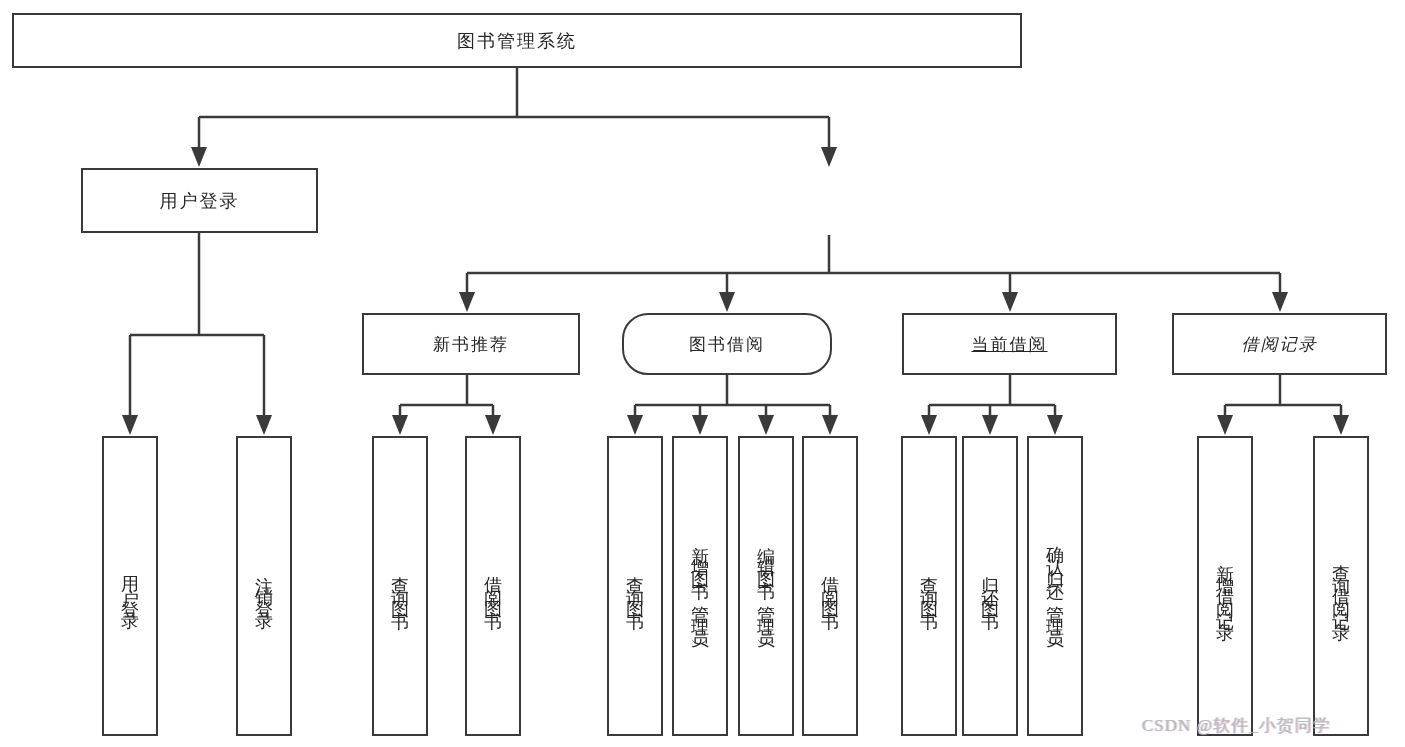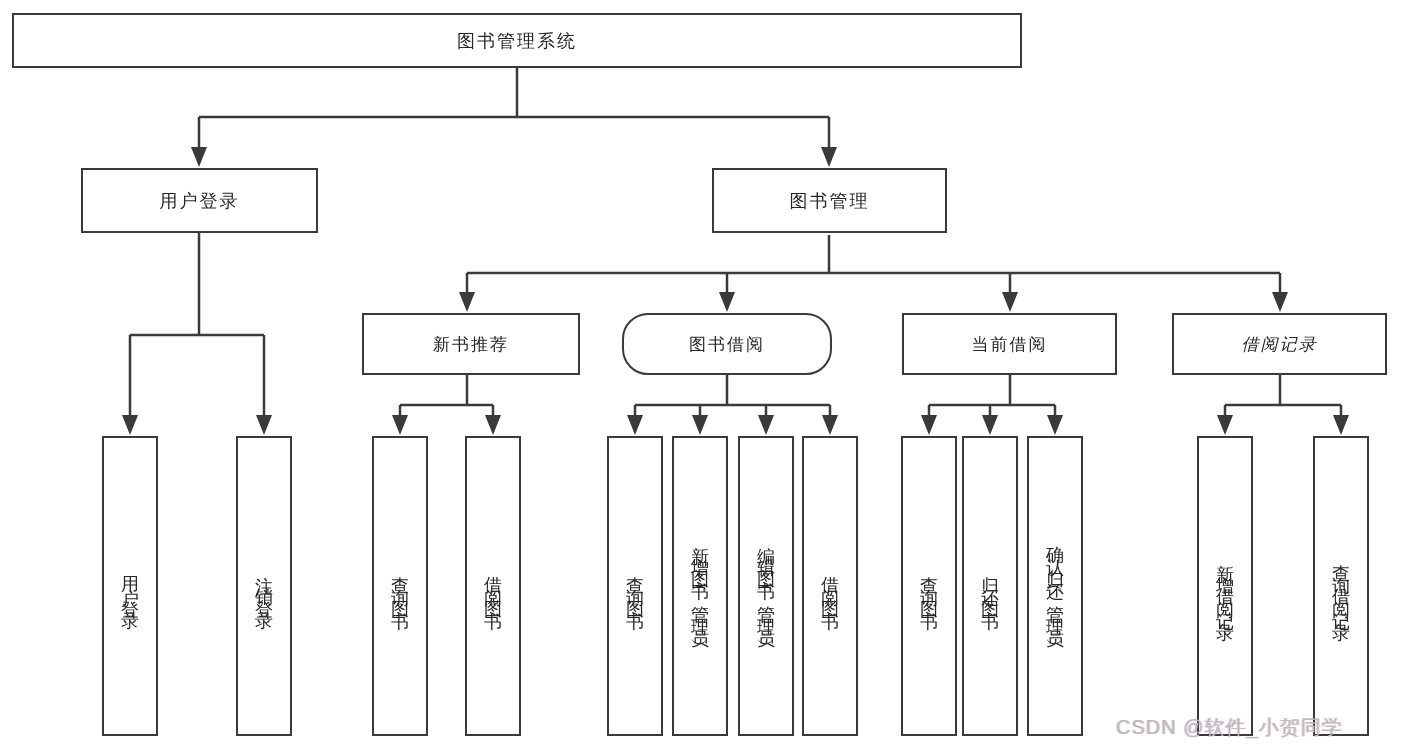--- a/index.html
+++ b/index.html
@@ -51,28 +51,29 @@
   .leaf-box .vtext {
     writing-mode: vertical-lr;
     text-orientation: mixed;
     font-size: 18px;
     letter-spacing: 12px;
     line-height: 1;
     color: #262626;
   }
   .watermark {
     position: absolute;
-    left: 1116px;
+    left: 1142px;
     top: 714px;
-    font-size: 20px;
+    font-size: 17px;
     letter-spacing: 1px;
     color: #bcbcbc;
     text-shadow: 1px 0 0 rgba(220,60,60,0.25), -1px 0 0 rgba(60,90,220,0.25);
     z-index: 5;
     white-space: nowrap;
+    font-family: Liberation Serif, serif;
   }
 </style>
 </head>
 <body>
 
 <div class="stage">
 
   <svg class="wires" viewBox="0 0 1405 747">
     <path d="
       M517 68 V117
@@ -131,31 +132,28 @@
       </g>
   </svg>
 
   <div class="box root-box">
     <span>图书管理系统</span>
   </div>
 
   <div class="box l2-box" style="left:81px;width:237px;">
     <span>用户登录</span>
   </div>
-  <div class="box l2-box" style="left:712px;width:235px;">
-    <span>图书管理</span>
-  </div>
 
   <div class="box l3-box" style="left:362px;width:218px;">
     <span>新书推荐</span>
   </div>
   <div class="box l3-box" style="left:622px;width:210px;border-radius:26px;">
     <span>图书借阅</span>
   </div>
-  <div class="box l3-box" style="left:902px;width:215px;">
+  <div class="box l3-box" style="left:902px;width:215px;text-decoration:underline;">
     <span>当前借阅</span>
   </div>
   <div class="box l3-box" style="left:1172px;width:215px;font-style:italic;">
     <span>借阅记录</span>
   </div>
 
   <div class="box leaf-box" style="left:102px;">
     <span class="vtext">用户登录</span>
   </div>
   <div class="box leaf-box" style="left:236px;">

